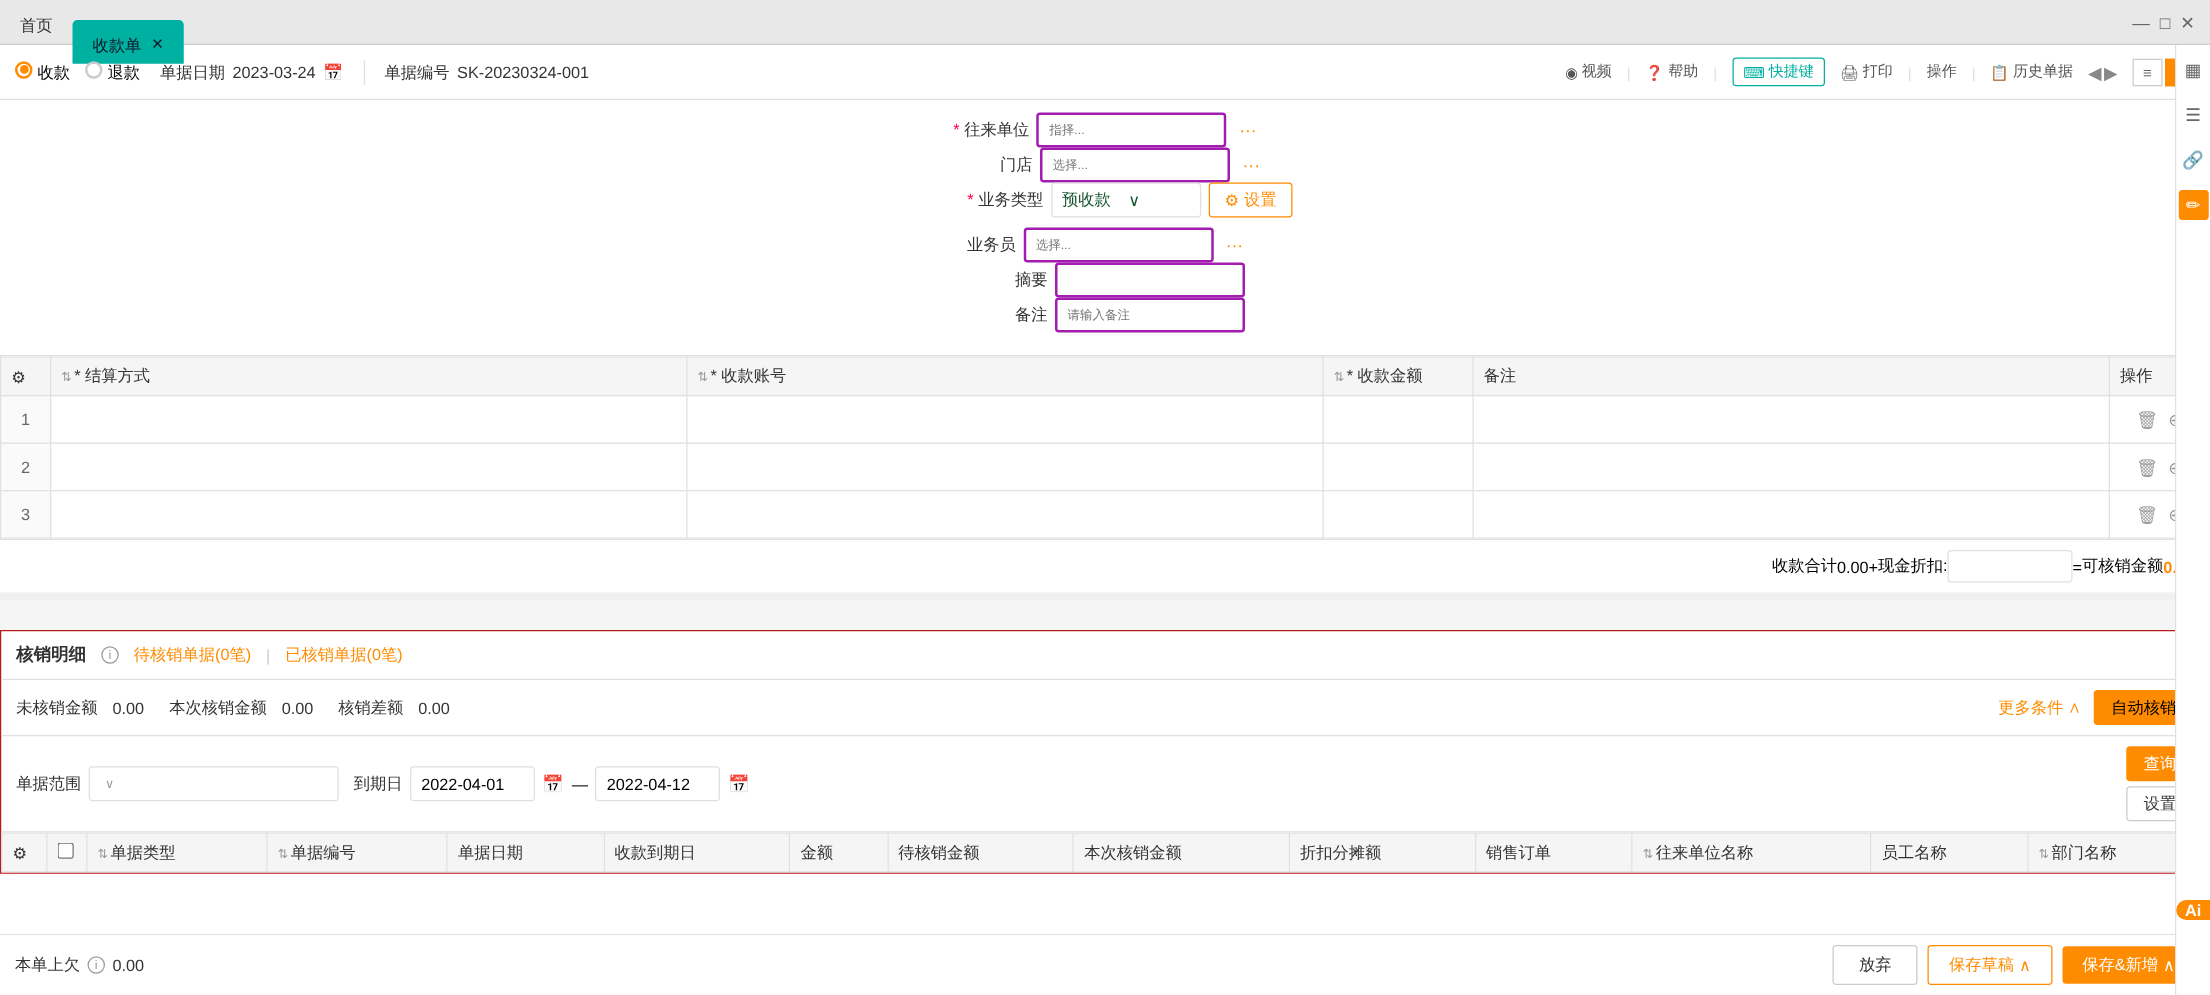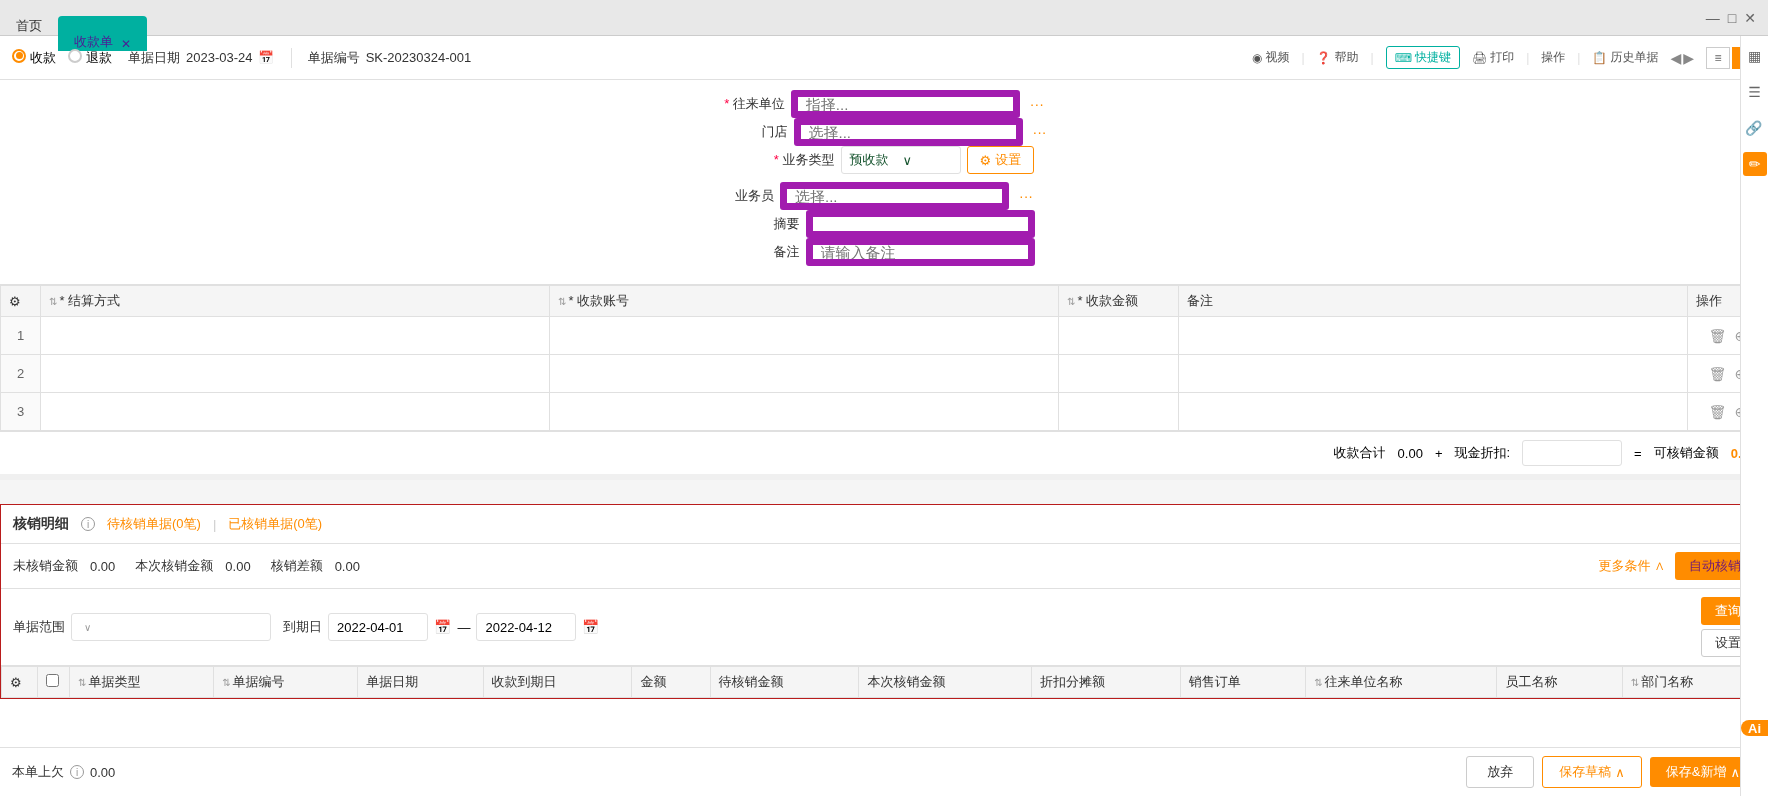--- a/index.html
+++ b/index.html
@@ -1,21 +1,21 @@
 <!DOCTYPE html>
 <html><head>
   <meta charset="utf-8">
   <style>
     * { margin: 0; padding: 0; box-sizing: border-box; }
     body { font-family: 'Microsoft YaHei', sans-serif; font-size: 13px; background: #f0f0f0; width: 1768px; height: 796px; overflow: hidden; }
 
     
     .tab-bar { display: flex; align-items: center; background: #e8e8e8; height: 36px; border-bottom: 1px solid #ccc; }
-    .tab-item { padding: 0 16px; height: 100%; display: flex; align-items: flex-end; cursor: pointer; font-size: 13px; color: #333; }
-    .tab-item.active { background: #00b0a0; color: #4c1d95; border-radius: 4px 4px 0 0; margin-top: 32px; }
+    .tab-item { padding: 12px 16px; height: 100%; display: flex; align-items: flex-start; cursor: pointer; font-size: 13px; color: #333; }
+    .tab-item.active { background: #00b0a0; color: #0f172a; border-radius: 4px 4px 0 0; margin-top: 32px; }
     .tab-item .close-btn { margin-left: 8px; font-size: 12px; cursor: pointer; }
     .tab-bar-right { margin-left: auto; display: flex; align-items: center; padding-right: 12px; gap: 8px; }
     .tab-bar-right span { font-size: 14px; cursor: pointer; color: #666; }
 
     
     .main { background: #fff; height: calc(796px - 36px); display: flex; flex-direction: column; }
 
     
     .toolbar { display: flex; align-items: center; padding: 8px 12px; border-bottom: 1px solid #e0e0e0; gap: 16px; min-height: 44px; }
     .radio-group { display: flex; align-items: center; gap: 12px; }
@@ -35,57 +35,57 @@
     .nav-arrows span { cursor: pointer; color: #888; font-size: 14px; }
     .view-btns { display: flex; gap: 2px; }
     .view-btn { width: 24px; height: 22px; display: flex; align-items: center; justify-content: center; cursor: pointer; border: 1px solid #ccc; background: #fff; font-size: 12px; }
     .view-btn.active { background: #ff8c00; color: #fff; border-color: #ff8c00; }
 
     
     .form-area { padding: 10px 12px; border-bottom: 1px solid #e0e0e0; }
     .form-row { display: flex; align-items: center; gap: 0; margin-bottom: 8px; flex-direction: column; }
     .form-field { display: flex; align-items: center; gap: 6px; flex: 1; }
     .form-field label { color: #333; white-space: nowrap; min-width: fit-content; }
-    .form-input { flex: 1; height: 28px; border: 7px solid #a21caf; border-radius: 3px; padding: 4px 8px; color: #999; font-size: 15px; outline: none; background: #fff; }
+    .form-input { flex: 1; height: 28px; border: 2px solid #a21caf; border-radius: 3px; padding: 4px 8px; color: #999; font-size: 10px; outline: none; background: #fff; }
     .more-btn { color: #ff8c00; cursor: pointer; font-size: 14px; margin-left: 4px; }
     .dropdown-select { display: flex; align-items: center; border: 1px solid #e0e0e0; border-radius: 3px; height: 28px; padding: 0 8px; gap: 4px; cursor: pointer; min-width: 120px; background: #fff; }
     .dropdown-select span { flex: 1; color: #14532d; font-size: 13px; }
     .dropdown-arrow { color: #999; font-size: 10px; }
     .settings-btn { background: #fff; border: 1px solid #ff8c00; color: #ff8c00; padding: 4px 12px; border-radius: 3px; cursor: pointer; font-size: 13px; display: flex; align-items: center; gap: 4px; }
     .data-table { width: 100%; border-collapse: collapse; }
     .data-table th { background: #f5f5f5; border: 1px solid #e0e0e0; padding: 6px 8px; text-align: left; font-weight: normal; color: #333; white-space: nowrap; font-size: 13px; }
     .data-table td { border: 1px solid #e0e0e0; padding: 0; height: 38px; }
     .data-table td input { width: 100%; height: 100%; border: none; outline: none; padding: 0 8px; font-size: 13px; background: transparent; }
     .row-num { width: 40px; text-align: center; color: #666; background: #fafafa; }
     .th-settings { width: 40px; text-align: center; }
     .th-op { width: 80px; text-align: center; }
     .op-cell { display: flex; align-items: center; justify-content: center; gap: 8px; height: 100%; }
     .op-icon { cursor: pointer; color: #999; font-size: 14px; }
 
     
-    .summary-row { display: flex; align-items: center; justify-content: flex-end; padding: 8px 12px; gap: 12px; border-top: 1px solid #e0e0e0; font-size: 13px; }
+    .summary-row { display: flex; align-items: center; justify-content: flex-end; padding: 8px 12px; border-top: 1px solid #e0e0e0; font-size: 13px; }
     .summary-row .highlight { color: #ff8c00; font-weight: 500; }
     .summary-input { width: 100px; height: 26px; border: 1px solid #e0e0e0; border-radius: 3px; padding: 0 6px; text-align: right; outline: none; }
 
     
     .section { background: #fff; margin-top: 24px; border: 1px solid #b91c1c; }
     .section-header { display: flex; align-items: center; padding: 10px 12px; gap: 12px; border-bottom: 1px solid #e0e0e0; }
     .section-title { font-size: 14px; font-weight: bold; color: #333; }
     .info-icon { width: 14px; height: 14px; border-radius: 50%; border: 1px solid #999; display: inline-flex; align-items: center; justify-content: center; font-size: 10px; color: #999; cursor: pointer; }
     .tab-link { color: #ff8c00; cursor: pointer; font-size: 13px; }
     .tab-link span { color: #ff8c00; }
     .section-stats { display: flex; align-items: center; gap: 20px; padding: 8px 12px; font-size: 13px; color: #333; border-bottom: 1px solid #e0e0e0; }
     .stat-item { display: flex; align-items: center; gap: 12px; }
     .section-filter { display: flex; align-items: center; padding: 8px 12px; gap: 12px; border-bottom: 1px solid #e0e0e0; }
     .filter-field { display: flex; align-items: center; gap: 6px; }
     .filter-field label { color: #333; white-space: nowrap; }
     .date-input { width: 100px; height: 28px; border: 1px solid #e0e0e0; border-radius: 3px; padding: 0 8px; font-size: 13px; outline: none; }
     .cal-icon { color: #999; cursor: pointer; font-size: 14px; }
     .more-conditions { color: #ff8c00; cursor: pointer; font-size: 13px; display: flex; align-items: center; gap: 3px; }
-    .auto-offset-btn { background: #ff8c00; color: #701a75; border: none; padding: 5px 14px; border-radius: 3px; cursor: pointer; font-size: 13px; }
+    .auto-offset-btn { background: #ff8c00; color: #000000; border: none; padding: 5px 14px; border-radius: 3px; cursor: pointer; font-size: 13px; }
     .query-btn { background: #ff8c00; color: #fff; border: none; padding: 5px 14px; border-radius: 3px; cursor: pointer; font-size: 13px; }
     .set-btn { background: #fff; border: 1px solid #ccc; color: #333; padding: 4px 12px; border-radius: 3px; cursor: pointer; font-size: 13px; }
 
     
     .bottom-table { width: 100%; border-collapse: collapse; }
     .bottom-table th { background: #f5f5f5; border: 1px solid #e0e0e0; padding: 6px 8px; text-align: left; font-weight: normal; color: #333; white-space: nowrap; font-size: 13px; }
 
     
     .footer { display: flex; align-items: center; padding: 8px 12px; border-top: 1px solid #e0e0e0; background: #fff; position: fixed; bottom: 0; left: 0; width: 1768px; }
     .footer-left { display: flex; align-items: center; gap: 6px; font-size: 13px; color: #333; }

